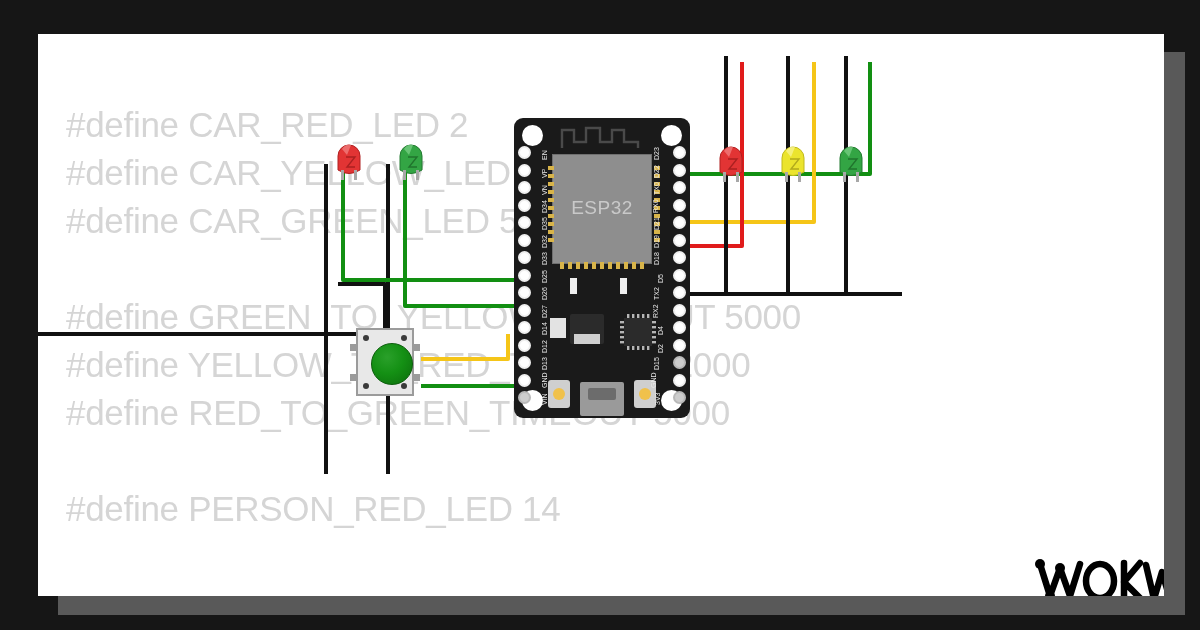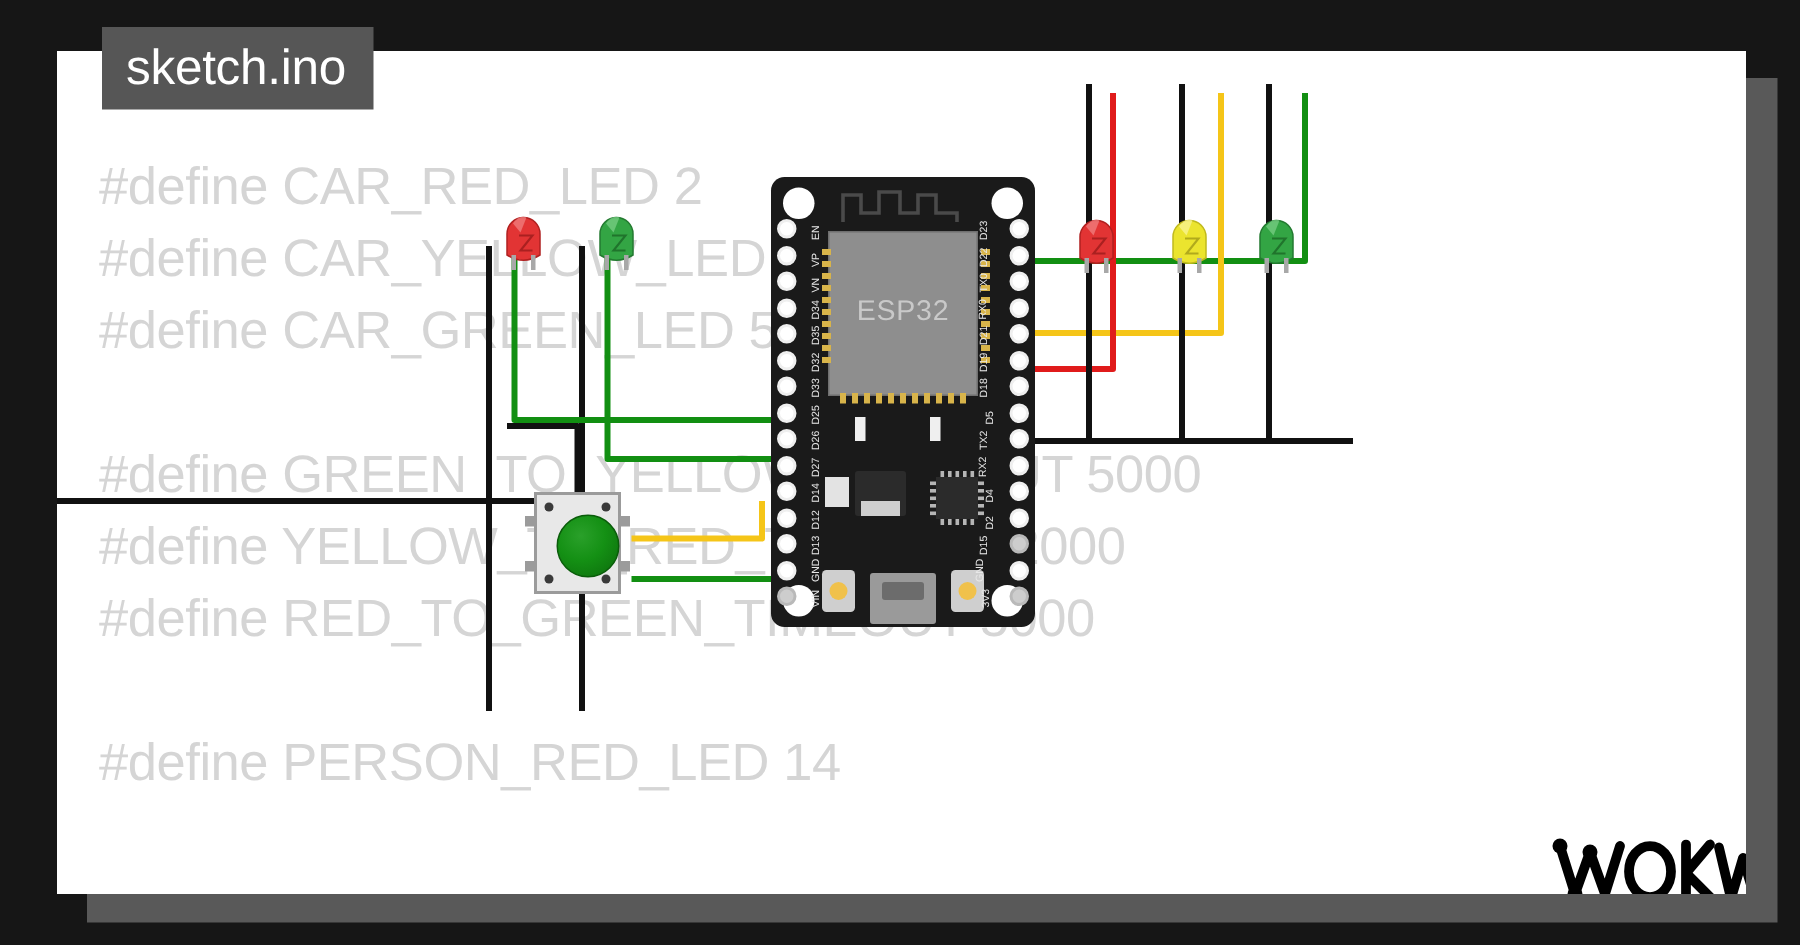--- a/index.html
+++ b/index.html
@@ -520,15 +520,14 @@
 
         <circle cx="6" cy="12" r="5" fill="#000000"></circle>
         <circle cx="26" cy="16" r="5" fill="#000000"></circle>
         <circle cx="16" cy="44" r="5" fill="#000000"></circle>
         <circle cx="154" cy="9" r="5.5" fill="#000000"></circle>
       </svg>
     </div>
 
   </div>
 
-  <div class="file-tab">sketch.ino</div>
 
 </div>
 
 </body></html>

